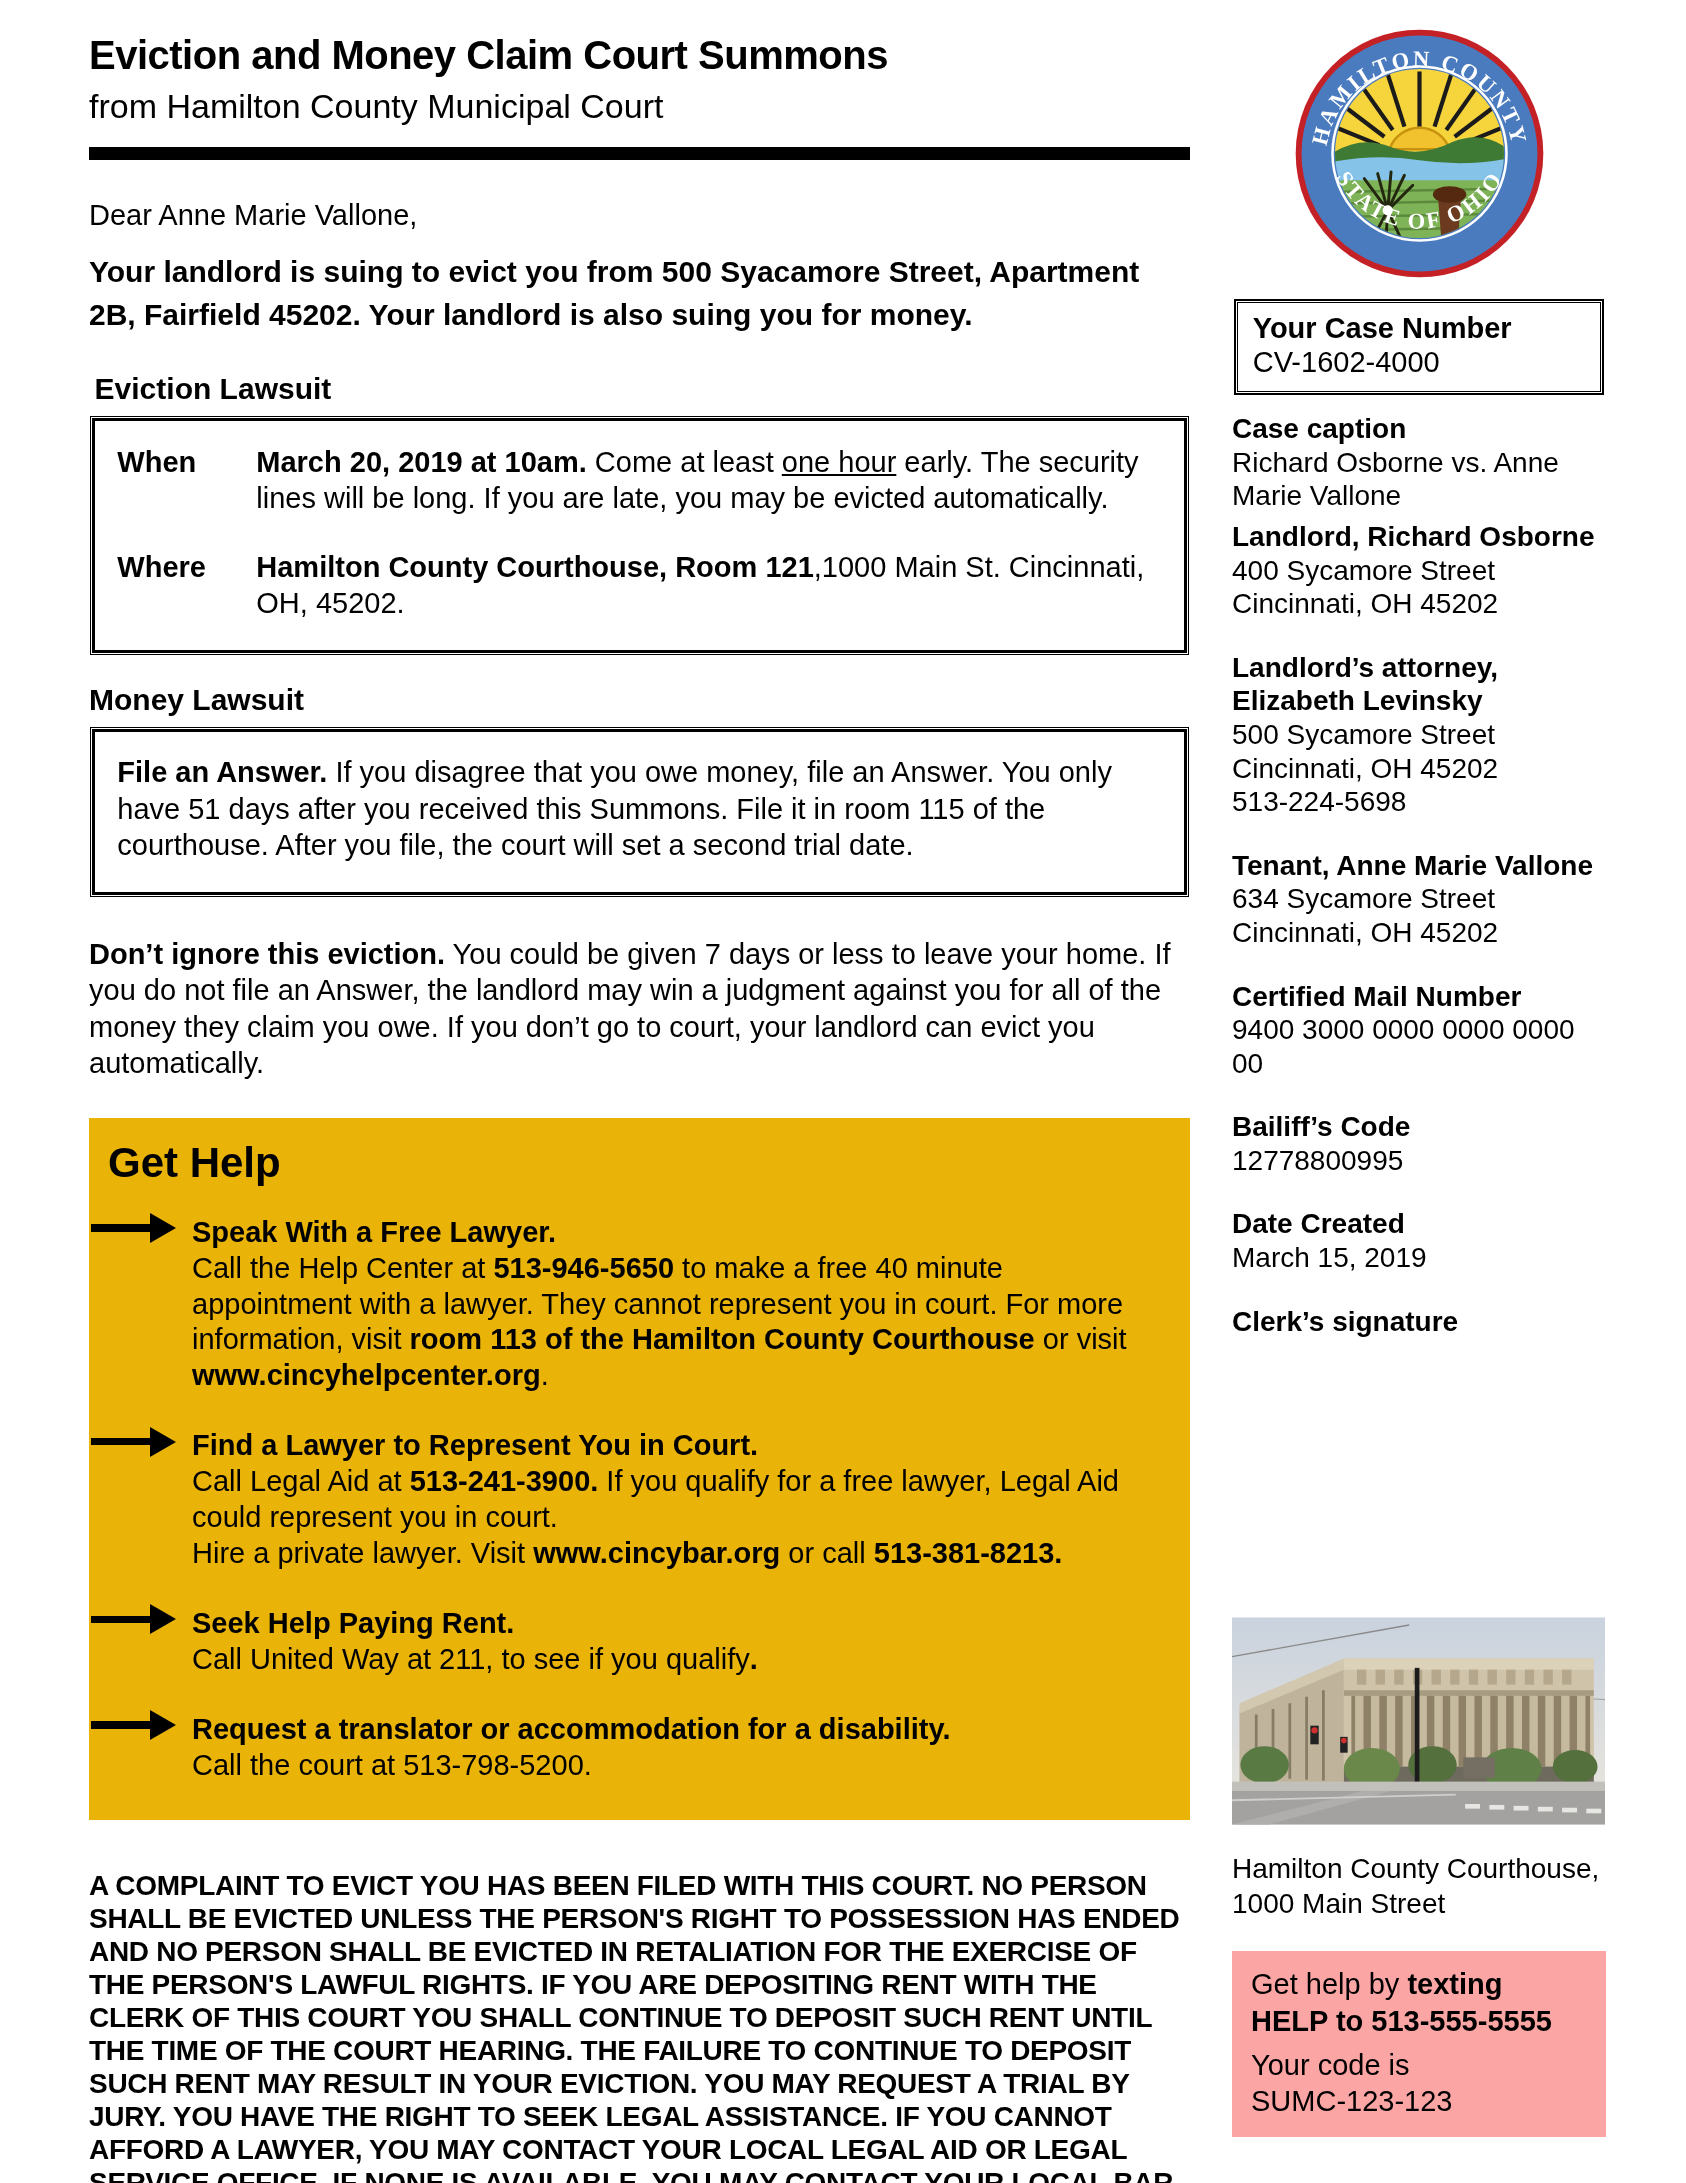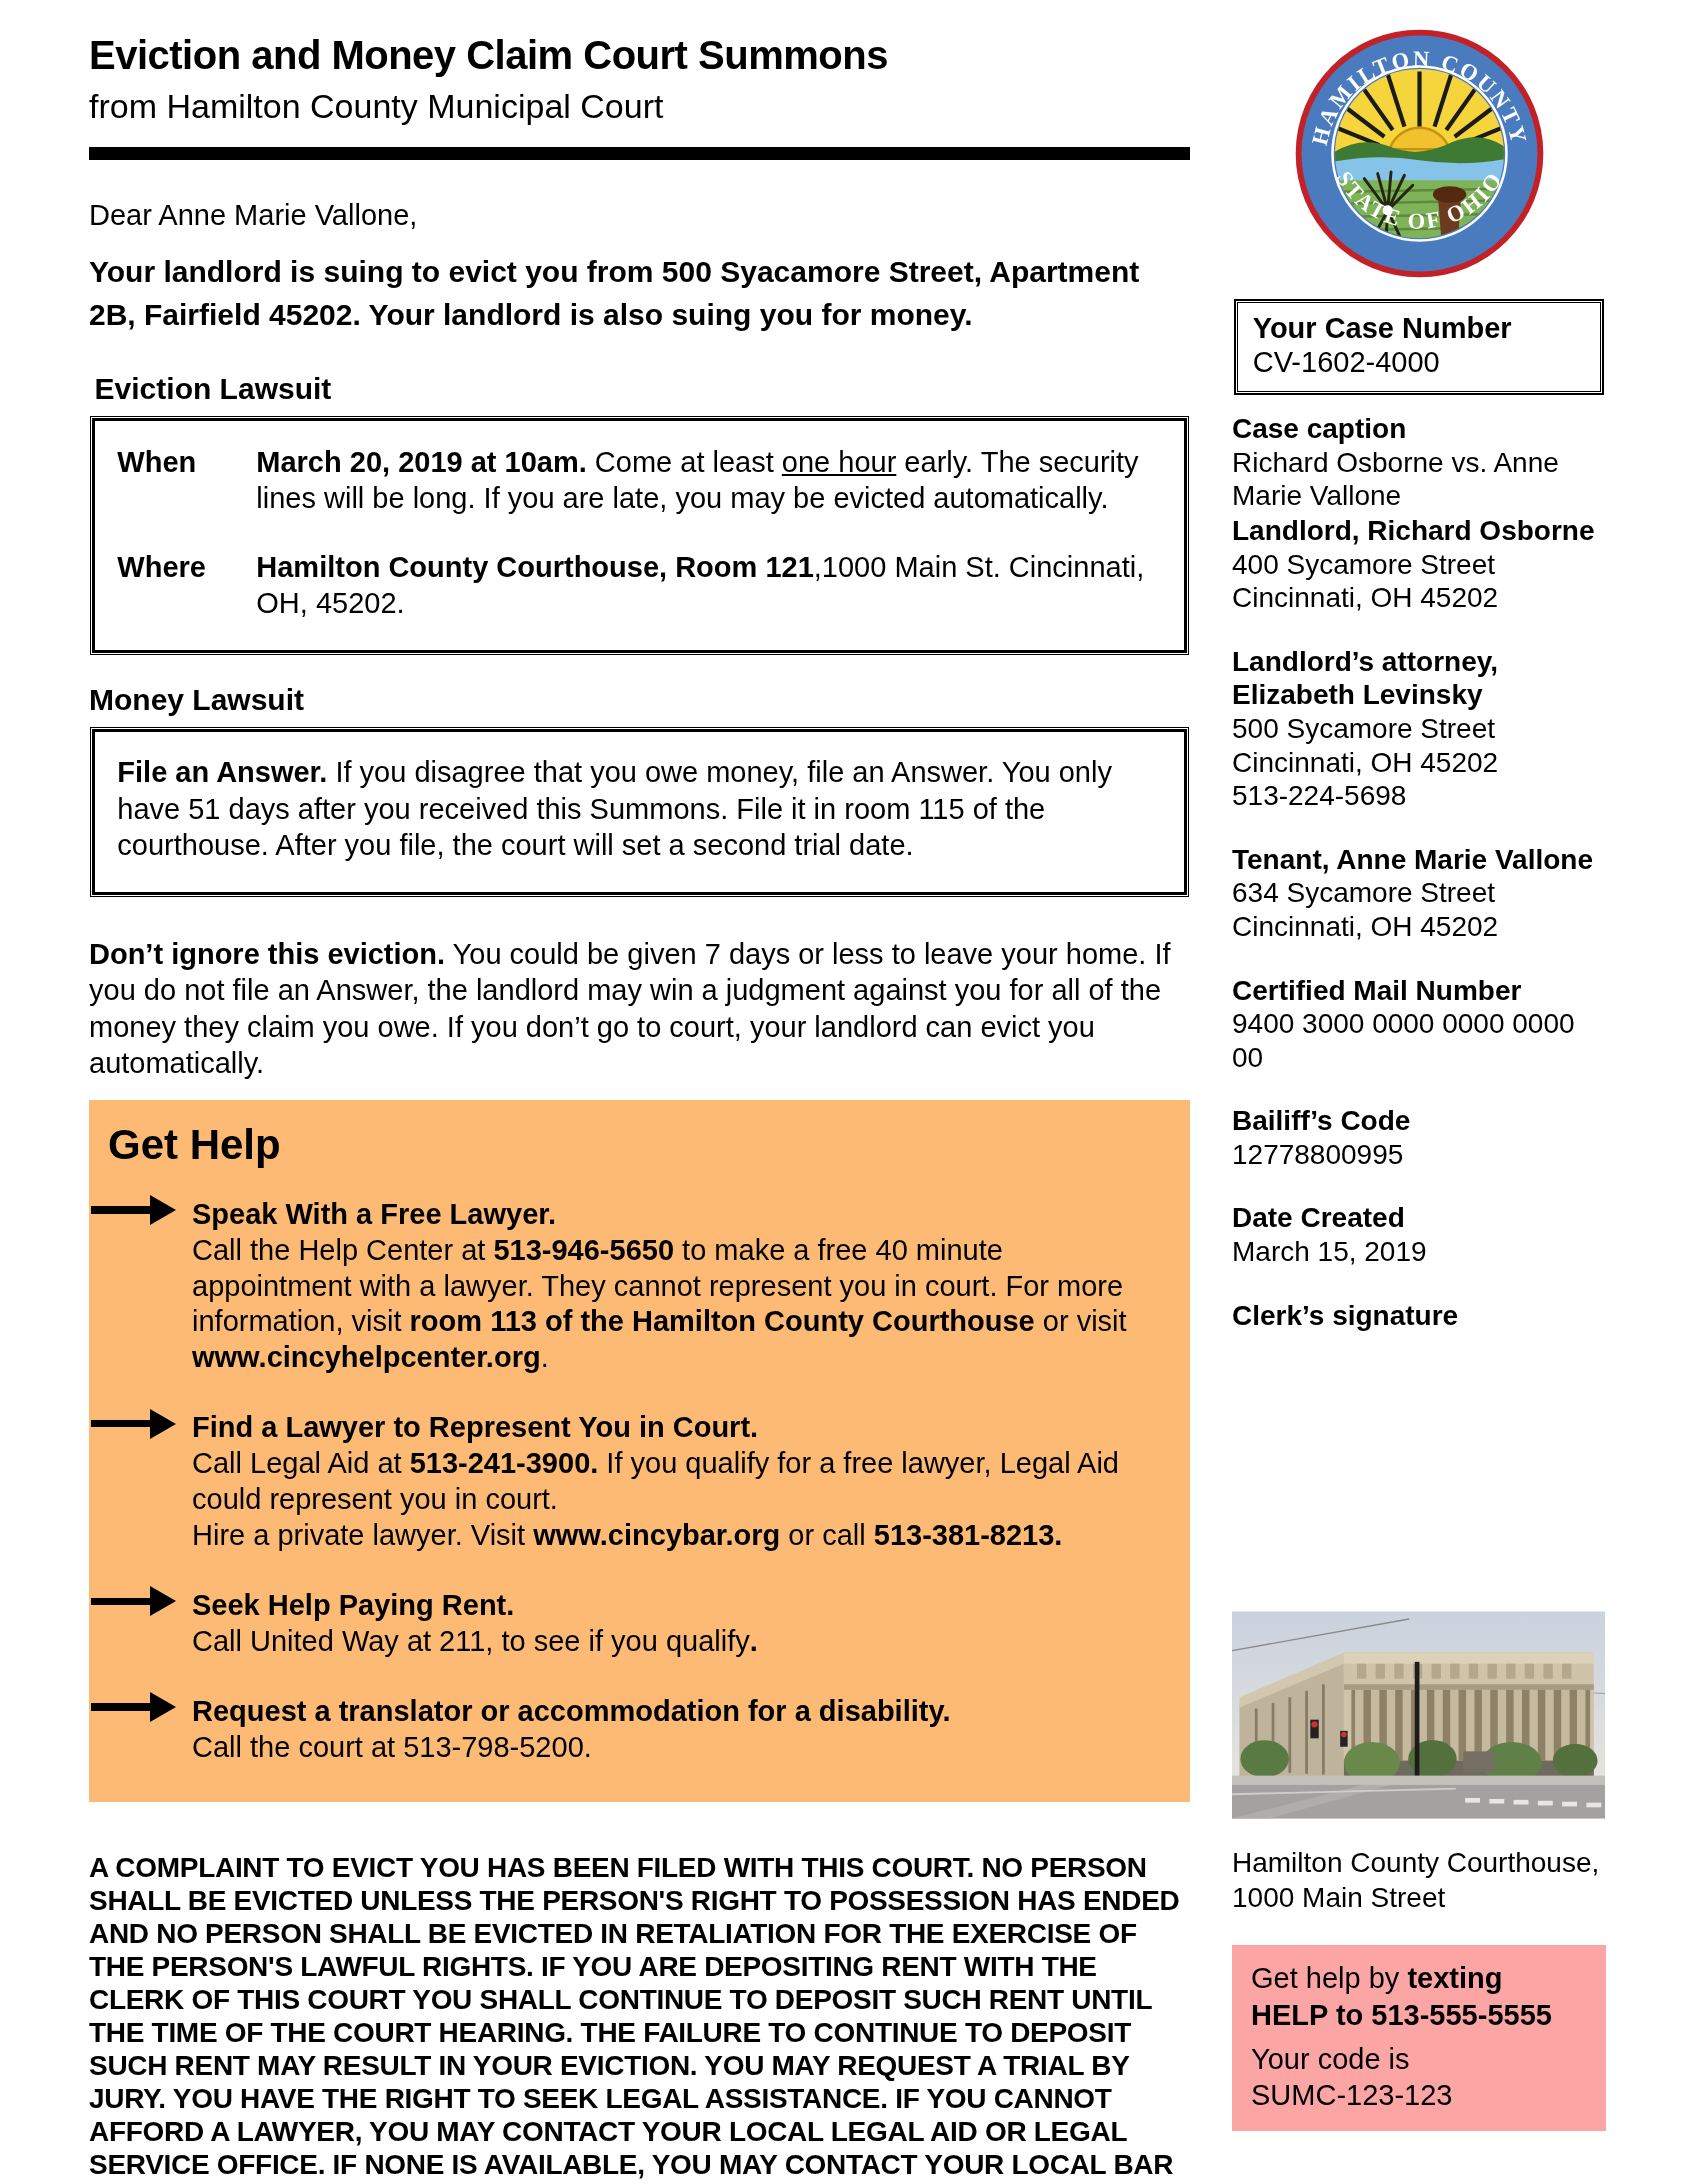--- a/index.html
+++ b/index.html
@@ -34,21 +34,21 @@
   .evrow { display:flex; }
   .evrow + .evrow { margin-top:32px; }
   .evlabel { width:139px; flex:0 0 139px; font-weight:bold; }
   .evtext { flex:1; }
   .u { text-decoration:underline; }
 
   .moneybox p { font-size:29px; line-height:1.26; }
 
   .warning { font-size:29px; line-height:1.26; margin-top:41px; }
 
-  .gethelp { background:#fdba74; margin-top:18px; padding:20.6px 28px 36px 0; }
+  .gethelp { background:#eab308; margin-top:36px; padding:20.6px 28px 36px 0; }
   .gh-title { font-size:42px; font-weight:bold; padding-left:19px; }
   .gh-item { display:flex; margin-top:28px;justify-content:center; }
   .gh-item + .gh-item { margin-top:34px; }
   .gh-arrowcol { width:103px; flex:0 0 103px; padding-top:9.4px; }
   .arrow { position:relative; width:60px; height:7.5px; background:#000; margin-left:1.9px; }
   .arrow::after {
     content:""; position:absolute; right:-25px; top:-11.2px;
     border-left:26px solid #000; border-top:15px solid transparent; border-bottom:15px solid transparent;
   }
   .gh-text { flex:1; font-size:29px; line-height:1.24; }
@@ -63,21 +63,21 @@
     border:0.9px solid #000;
     outline:2.8px solid #000; outline-offset:1.9px;
     margin:20.6px 4.7px 0 4.7px;
     padding:7.5px 15px 11.2px 15px;
     font-size:29px; line-height:1.18;
   }
   .casebox .cb-label { font-weight:bold; }
 
   .side-sec { font-size:28px; line-height:1.2; margin-top:30px; }
   .side-sec.first { margin-top:20.6px; }
-  .side-sec.tight { margin-top:1px; }
+  .side-sec.tight { margin-top:7px; }
   .side-sec .st { font-weight:bold; }
   .pl { white-space:pre-line; }
 
   .photo-wrap { margin-top:279px; }
   .photo-caption { font-size:28px; line-height:1.23; margin-top:24px; }
 
   .textingbox { background:#fca5a5; margin-top:30px; padding:15px 19px 17px 19px; font-size:29px; line-height:1.26; }
   .textingbox .line2 { margin-top:7.5px; }
 </style>
 </head>

